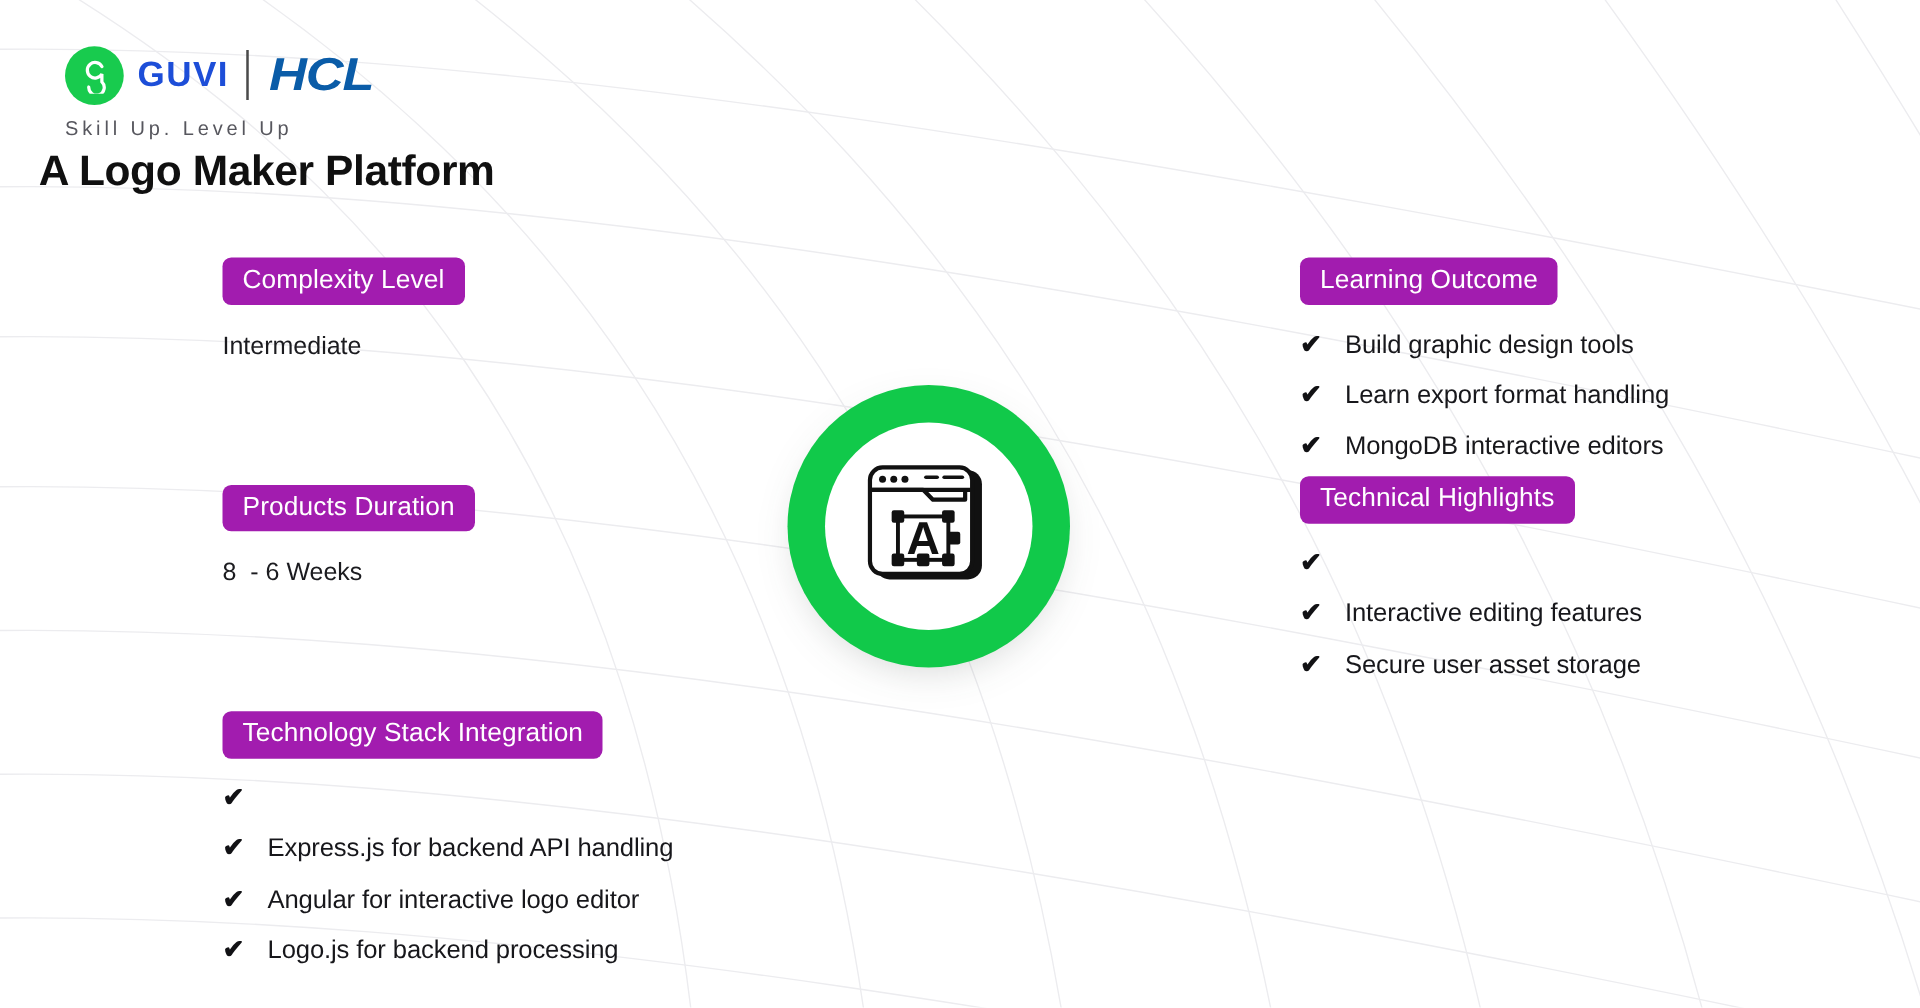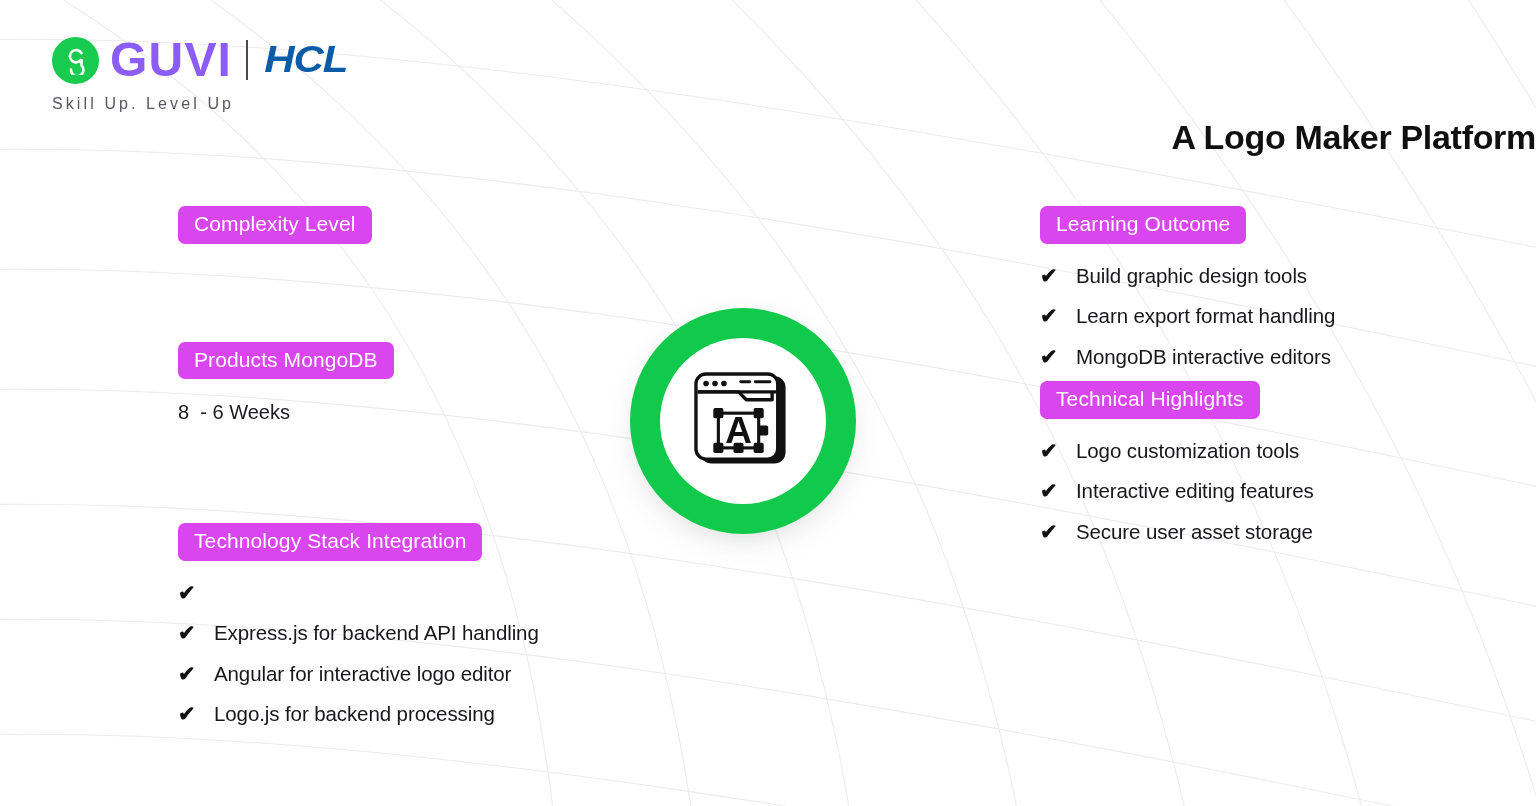--- a/index.html
+++ b/index.html
@@ -42,24 +42,24 @@
     width: 47px;
     height: 47px;
     border-radius: 50%;
     background: #18cb4e;
     display: flex;
     align-items: center;
     justify-content: center;
     flex: none;
   }
   #guvi-wordmark {
-    font-size: 48px;
+    font-size: 28px;
     font-weight: 700;
     letter-spacing: 1.2px;
-    color: #8b5cf6;
+    color: #1d4ed8;
     margin-left: 11px;
     line-height: 1;
     font-family: "Liberation Sans", sans-serif;
   }
   #logo-divider {
     width: 2px;
     height: 40px;
     background: #4a4a4a;
     margin: 0 16px 0 14px;
     flex: none;
@@ -81,42 +81,42 @@
     color: #57575e;
     font-weight: 400;
   }
 
   
   #page-title {
     position: absolute;
     top: 118px;
     left: 0;
     width: 1536px;
-    text-align: right;
+    text-align: left;
     font-size: 34px;
     font-weight: 700;
     color: #101010;
     letter-spacing: -0.3px;
     z-index: 3;
     padding-left: 31px;
   }
 
   
   .column {
     position: absolute;
     z-index: 3;
   }
   #left-column  { left: 178px;  top: 206px; width: 460px; }
   #right-column { left: 1040px;  top: 206px; width: 470px; }
 
   .section { margin-bottom: 0; }
 
   .badge {
     display: inline-block;
-    background: #d946ef;
+    background: #a21caf;
     color: #ffffff;
     font-size: 21px;
     font-weight: 400;
     letter-spacing: 0.1px;
     padding: 6px 16px 8px 16px;
     border-radius: 7px;
     line-height: 1.12;
     white-space: nowrap;
   }
 
@@ -267,24 +267,25 @@
         <rect x="63.5" y="54.0" width="9" height="9" rx="1.6" fill="#111111"></rect>
       </svg>
     </div>
   </div>
 </div>
 
 <div id="left-column" class="column">
 
   <div class="section">
     <div class="badge">Complexity Level</div>
+    <div class="plain-value">Intermediate</div>
   </div>
 
   <div class="section" id="left-sec-duration">
-    <div class="badge">Products MongoDB</div>
+    <div class="badge">Products Duration</div>
     <div class="plain-value">8  - 6 Weeks</div>
   </div>
 
   <div class="section" id="left-sec-stack">
     <div class="badge">Technology Stack Integration</div>
     <div class="bullet-list">
       <div class="bullet-item">
         <span class="bullet-check">✔</span>
       </div>
       <div class="bullet-item">
@@ -322,21 +323,20 @@
         <span class="bullet-text">MongoDB interactive editors</span>
       </div>
     </div>
   </div>
 
   <div class="section" id="right-sec-tech">
     <div class="badge">Technical Highlights</div>
     <div class="bullet-list">
       <div class="bullet-item">
         <span class="bullet-check">✔</span>
-        <span class="bullet-text">Logo customization tools</span>
       </div>
       <div class="bullet-item">
         <span class="bullet-check">✔</span>
         <span class="bullet-text">Interactive editing features</span>
       </div>
       <div class="bullet-item">
         <span class="bullet-check">✔</span>
         <span class="bullet-text">Secure user asset storage</span>
       </div>
     </div>

